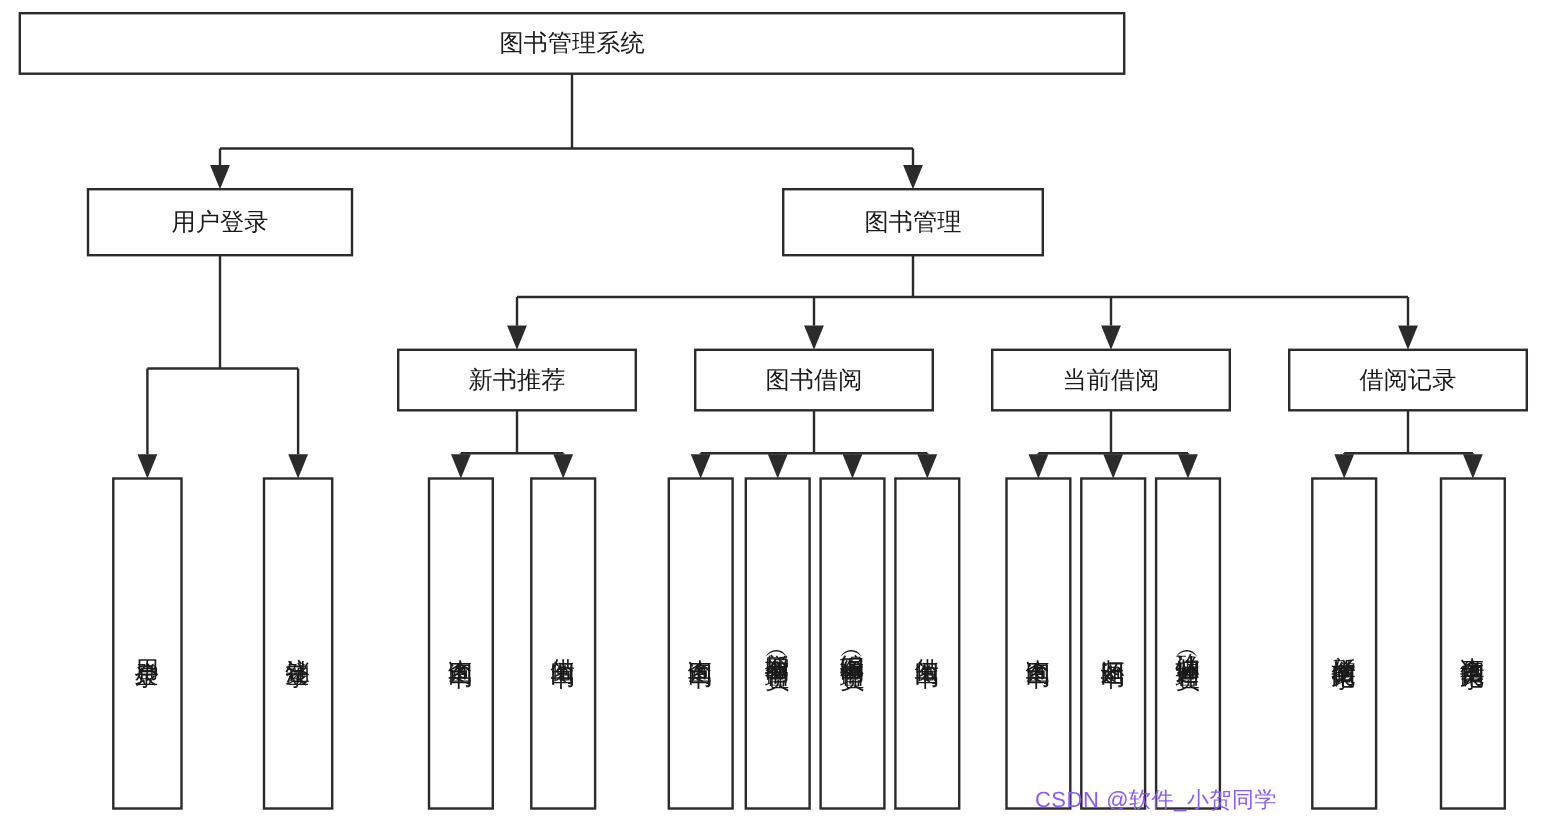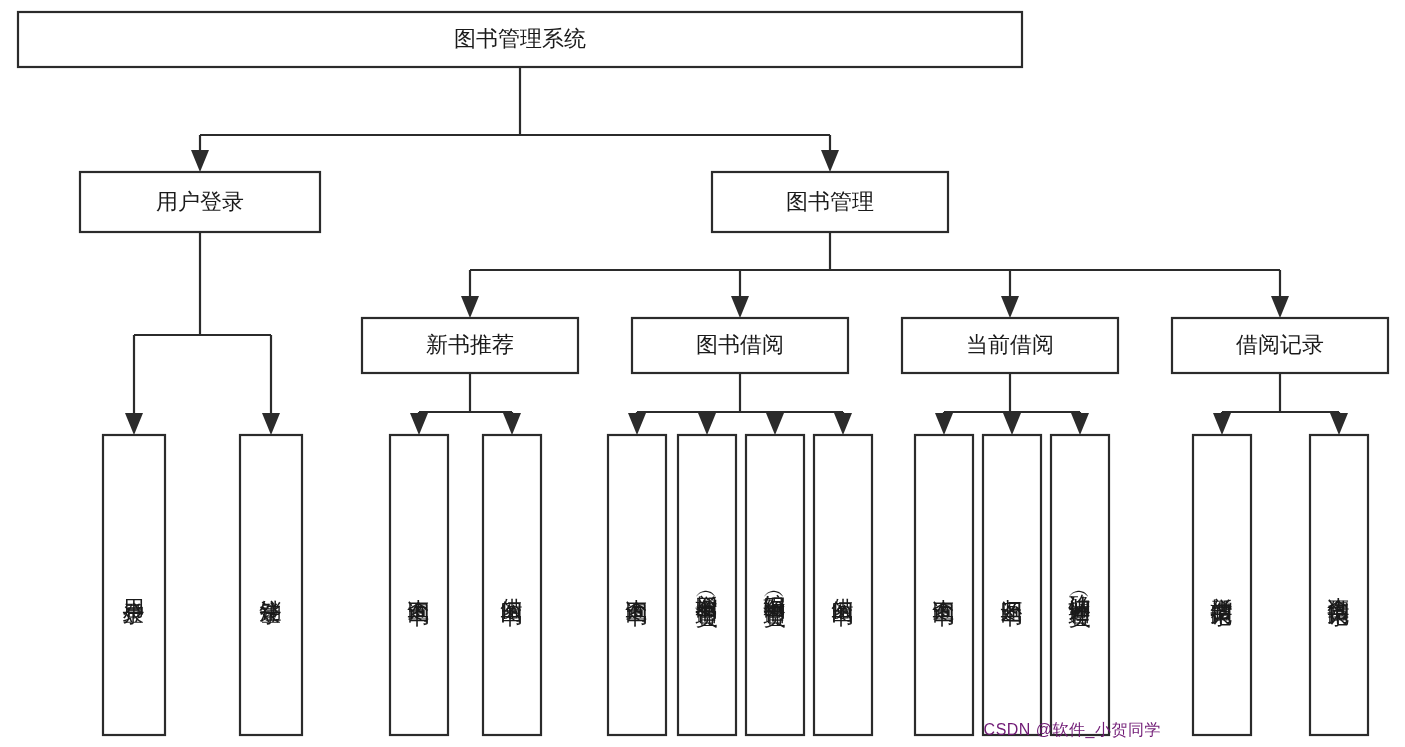--- a/index.html
+++ b/index.html
@@ -60,22 +60,22 @@
     line-height: 1.05;
     color: #1a1a1a;
     pointer-events: none;
     white-space: nowrap;
     font-family: "Liberation Sans", "DejaVu Sans", sans-serif;
   }
   .watermark {
     position: absolute;
     right: 6px;
     bottom: 6px;
-    font-size: 16px;
-    color: #701a75;
+    font-size: 20px;
+    color: #8b5cf6;
     font-family: "Liberation Sans", "DejaVu Sans", sans-serif;
     letter-spacing: 0.5px;
     white-space: nowrap;
   }
 </style>
 </head>
 <body>
 
 <div id="diagram-root">
   <svg class="diagram" viewBox="0 0 1405 747" xmlns="http://www.w3.org/2000/svg">

